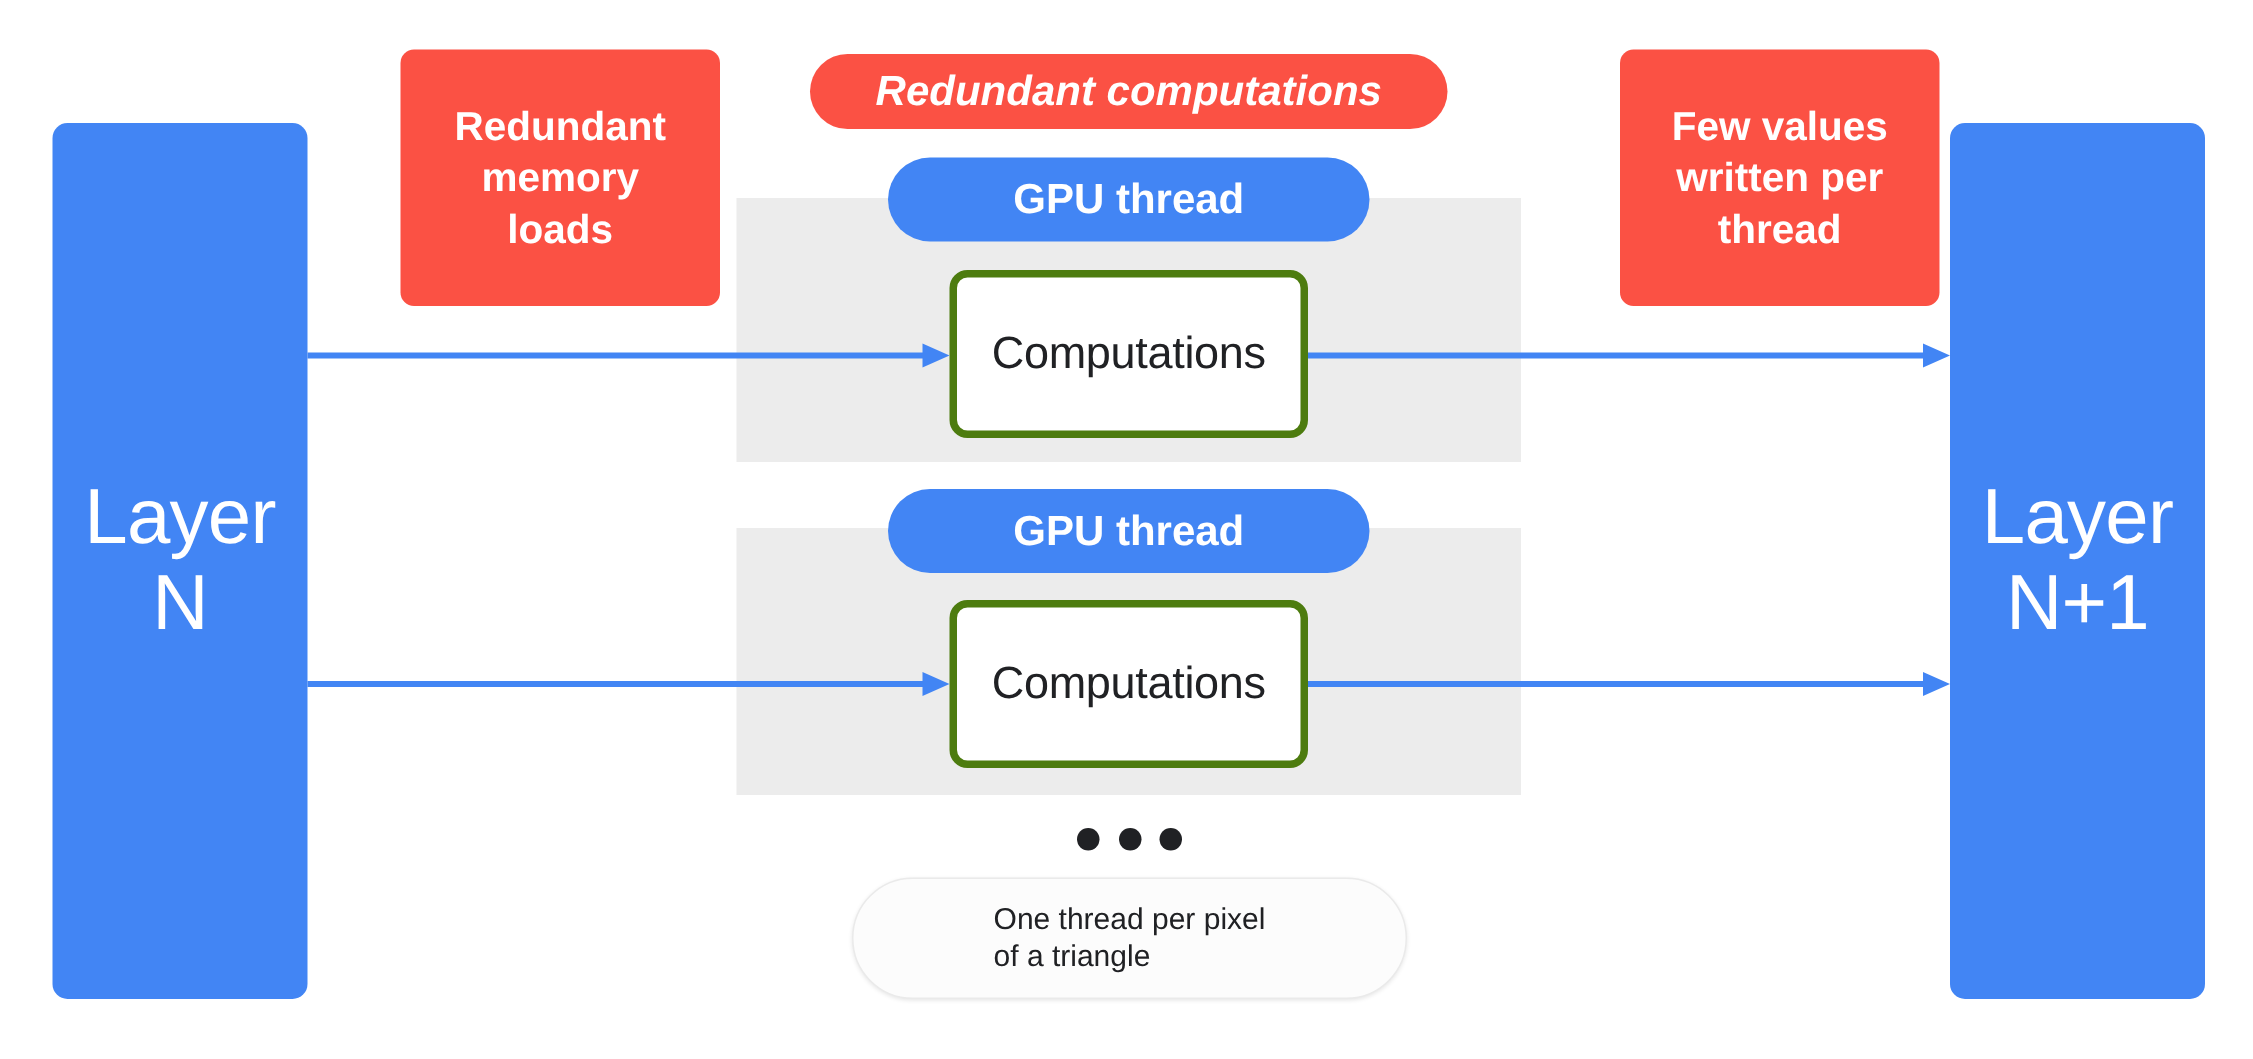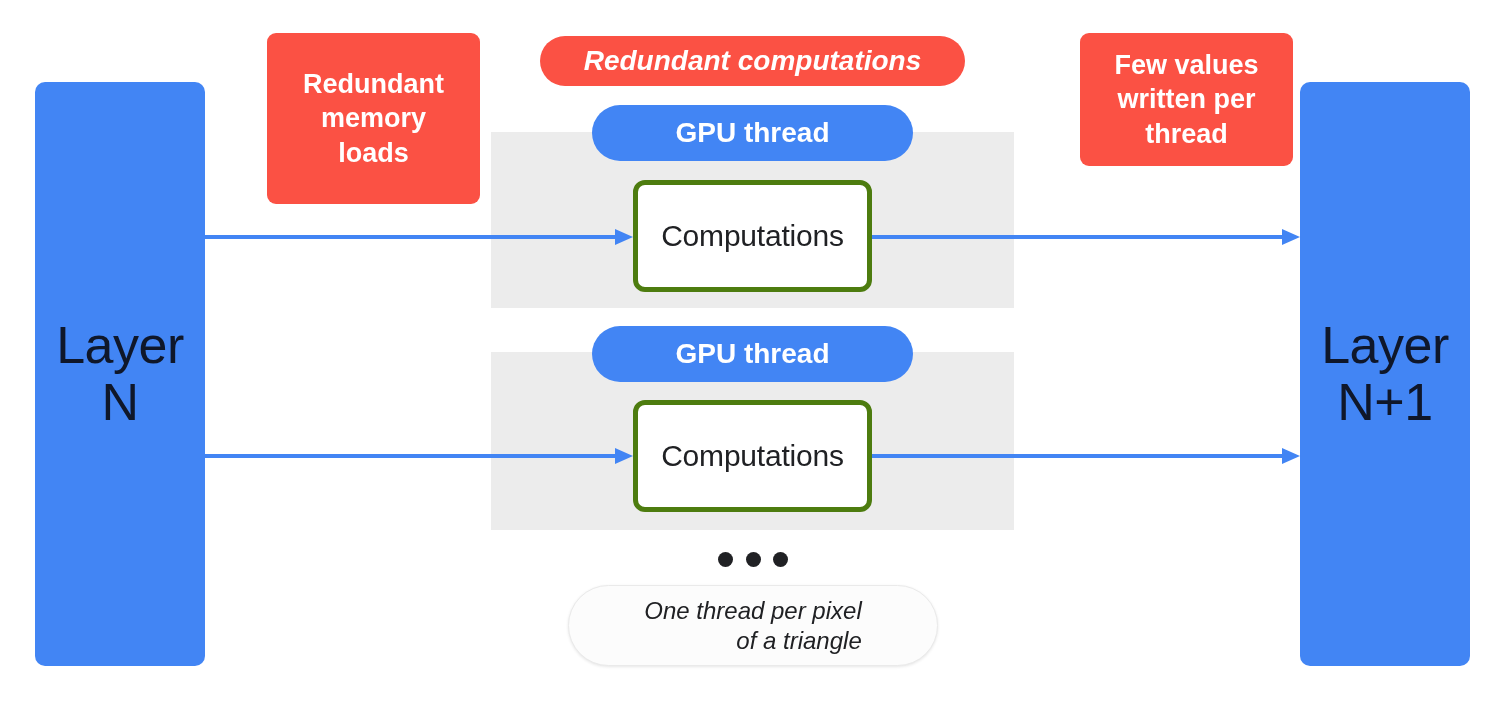--- a/index.html
+++ b/index.html
@@ -21,21 +21,21 @@
 
   
   .layer-slab {
     position: absolute;
     background: #4285F4;
     border-radius: 10px;
     display: flex;
     align-items: center;
     justify-content: center;
     text-align: center;
-    color: #0f172a;
+    color: #ffffff;
     font-size: 52px;
     font-weight: 400;
     line-height: 1.1;
     letter-spacing: -0.5px;
     white-space: pre-line;
   }
   #layer-n   { left: 35px;   top: 82px; width: 170px; height: 584px; }
   #layer-n1  { left: 1300px; top: 82px; width: 170px; height: 584px; }
 
   
@@ -50,21 +50,21 @@
     text-align: center;
     display: flex;
     align-items: center;
     justify-content: center;
     white-space: pre-line;
     padding: 0 10px;
     box-sizing: border-box;
     margin-left: 28px;
   }
   #red-mem-loads   { left: 239px;  top: 33px; width: 213px; height: 171px; }
-  #red-few-values  { left: 1052px; top: 33px; width: 213px; height: 133px; }
+  #red-few-values  { left: 1052px; top: 33px; width: 213px; height: 171px; }
 
   
   .red-pill {
     position: absolute;
     background: #FB5144;
     border-radius: 999px;
     color: #ffffff;
     font-size: 28px;
     font-weight: 700;
     display: flex;
@@ -187,30 +187,29 @@
     position: absolute;
     left: 568px;
     top: 585px;
     width: 370px;
     height: 81px;
     background: #FCFCFC;
     border: 1px solid #EAEAEA;
     border-radius: 999px;
     box-shadow: 0 1px 3px rgba(0,0,0,0.10);
     color: #202124;
-    font-size: 24px;
+    font-size: 20px;
     font-weight: 400;
     line-height: 1.25;
-    text-align: right;
+    text-align: left;
     display: flex;
     align-items: center;
     justify-content: center;
     white-space: pre-line;
     box-sizing: border-box;
-    font-style: italic;
   }
 </style>
 </head>
 <body>
 
 <div id="canvas">
 
   <div id="layer-n" class="layer-slab">Layer
 N</div>
 

